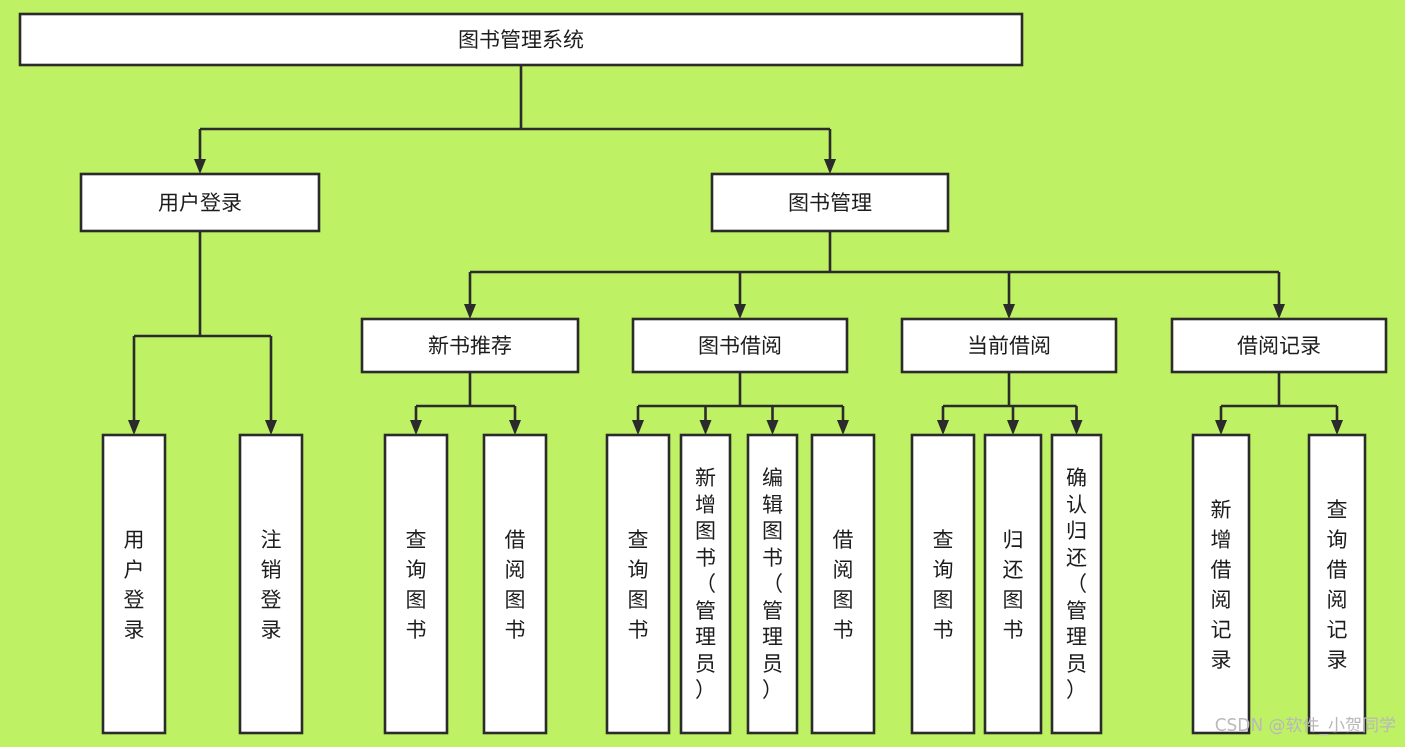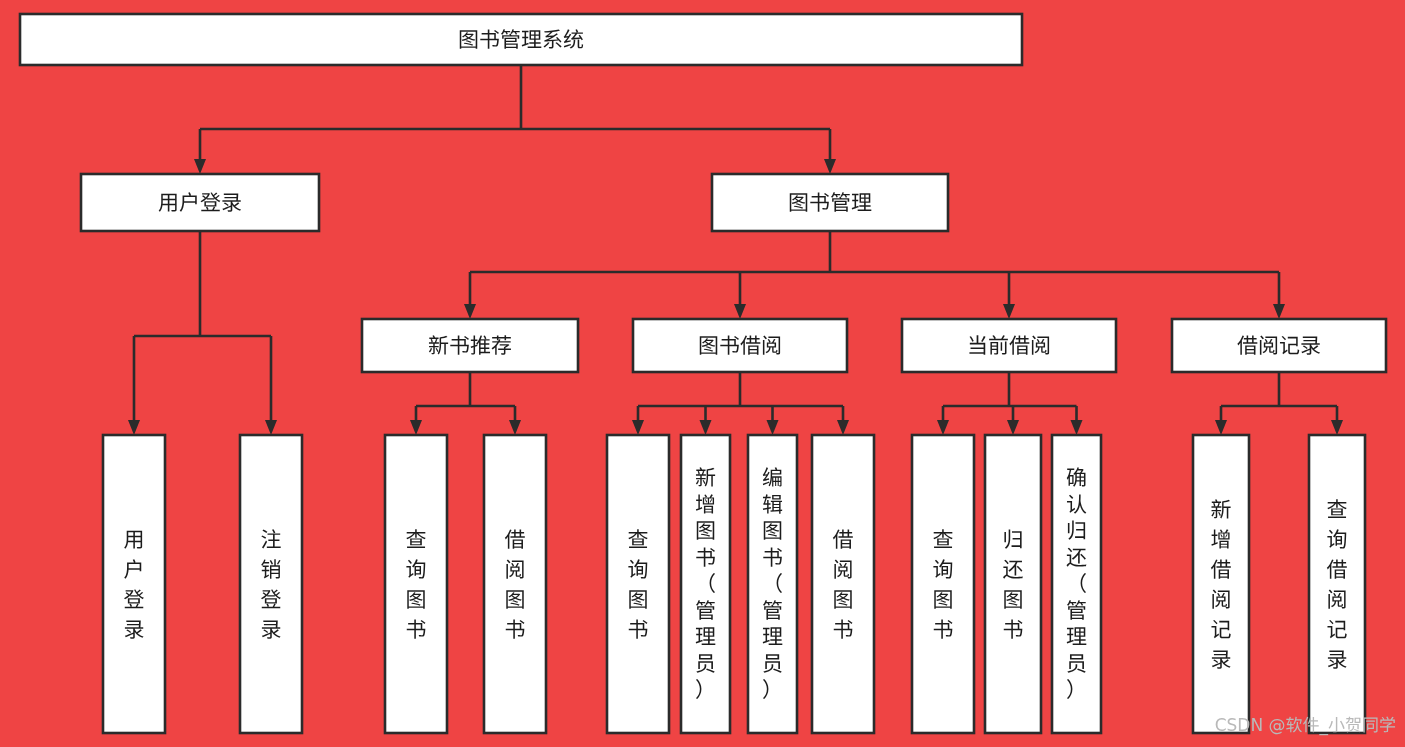--- a/index.html
+++ b/index.html
@@ -11,21 +11,21 @@
   body {
     width: 1405px;
     height: 747px;
     overflow: hidden;
     font-family: "DejaVu Sans", "Liberation Sans", sans-serif;
   }
   #diagram-root {
     position: relative;
     width: 1405px;
     height: 747px;
-    background: #ef4444;
+    background: #bef264;
   }
   svg.diagram-canvas {
     position: absolute;
     left: 0;
     top: 0;
     width: 1405px;
     height: 747px;
     display: block;
   }
   .node-box {

